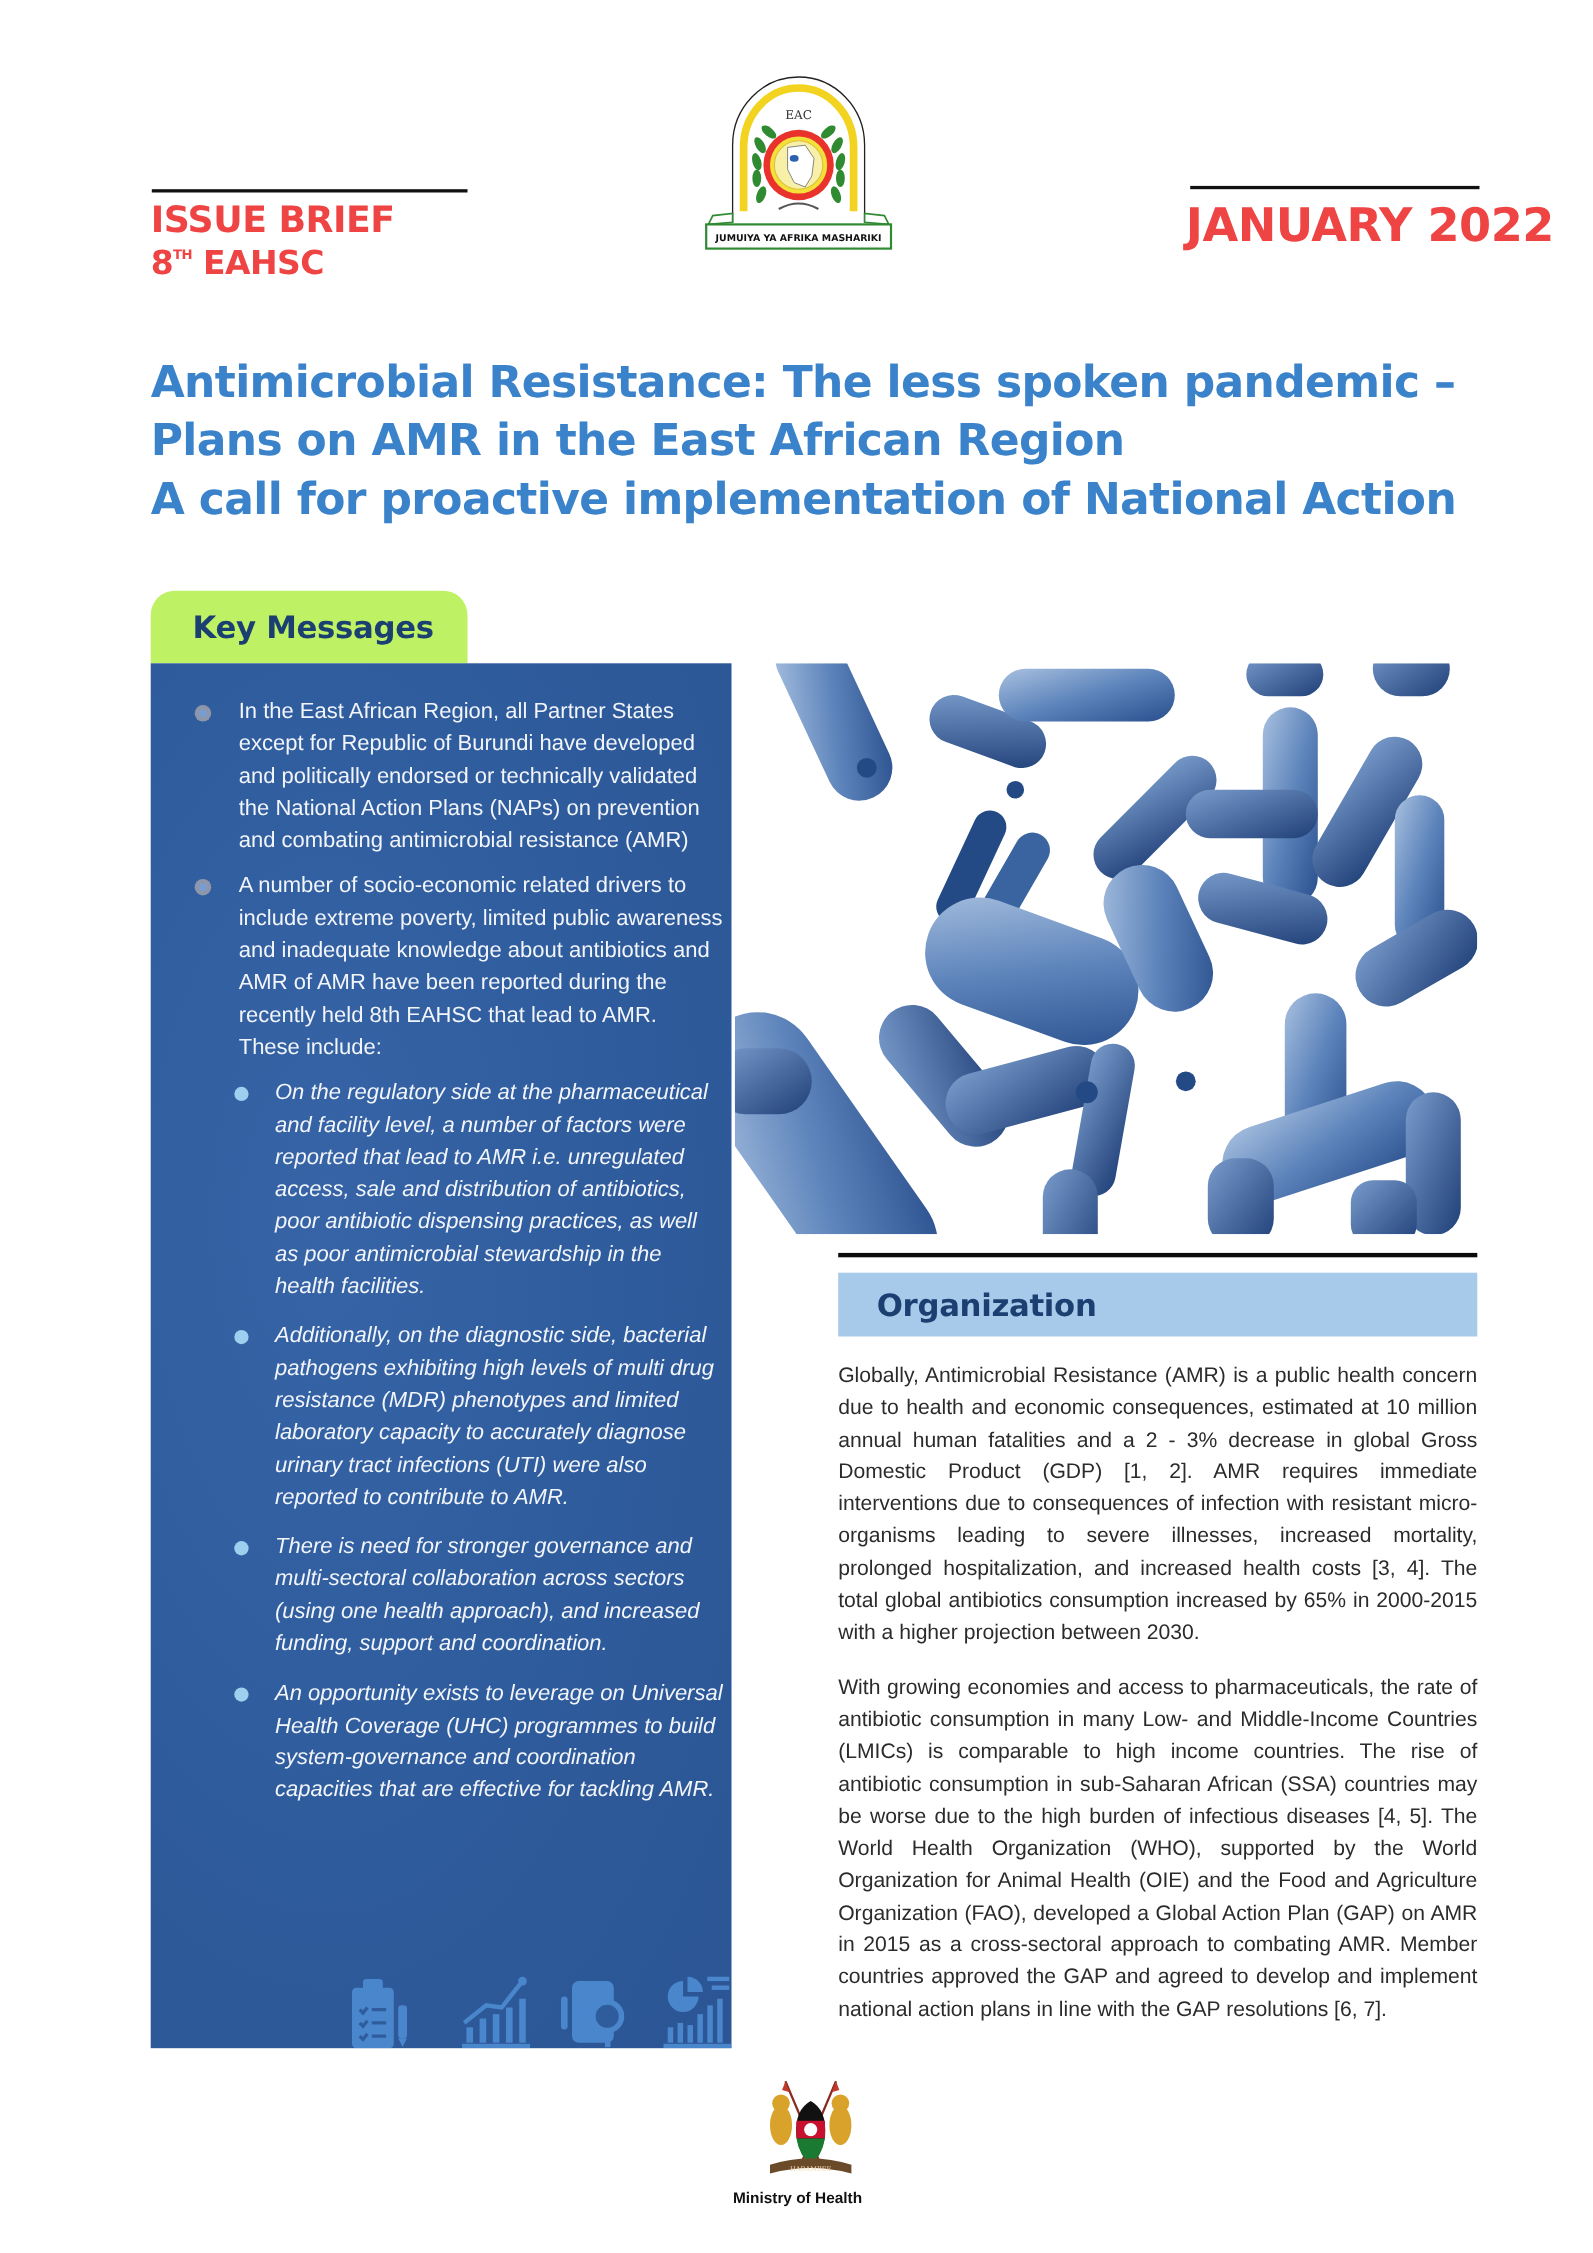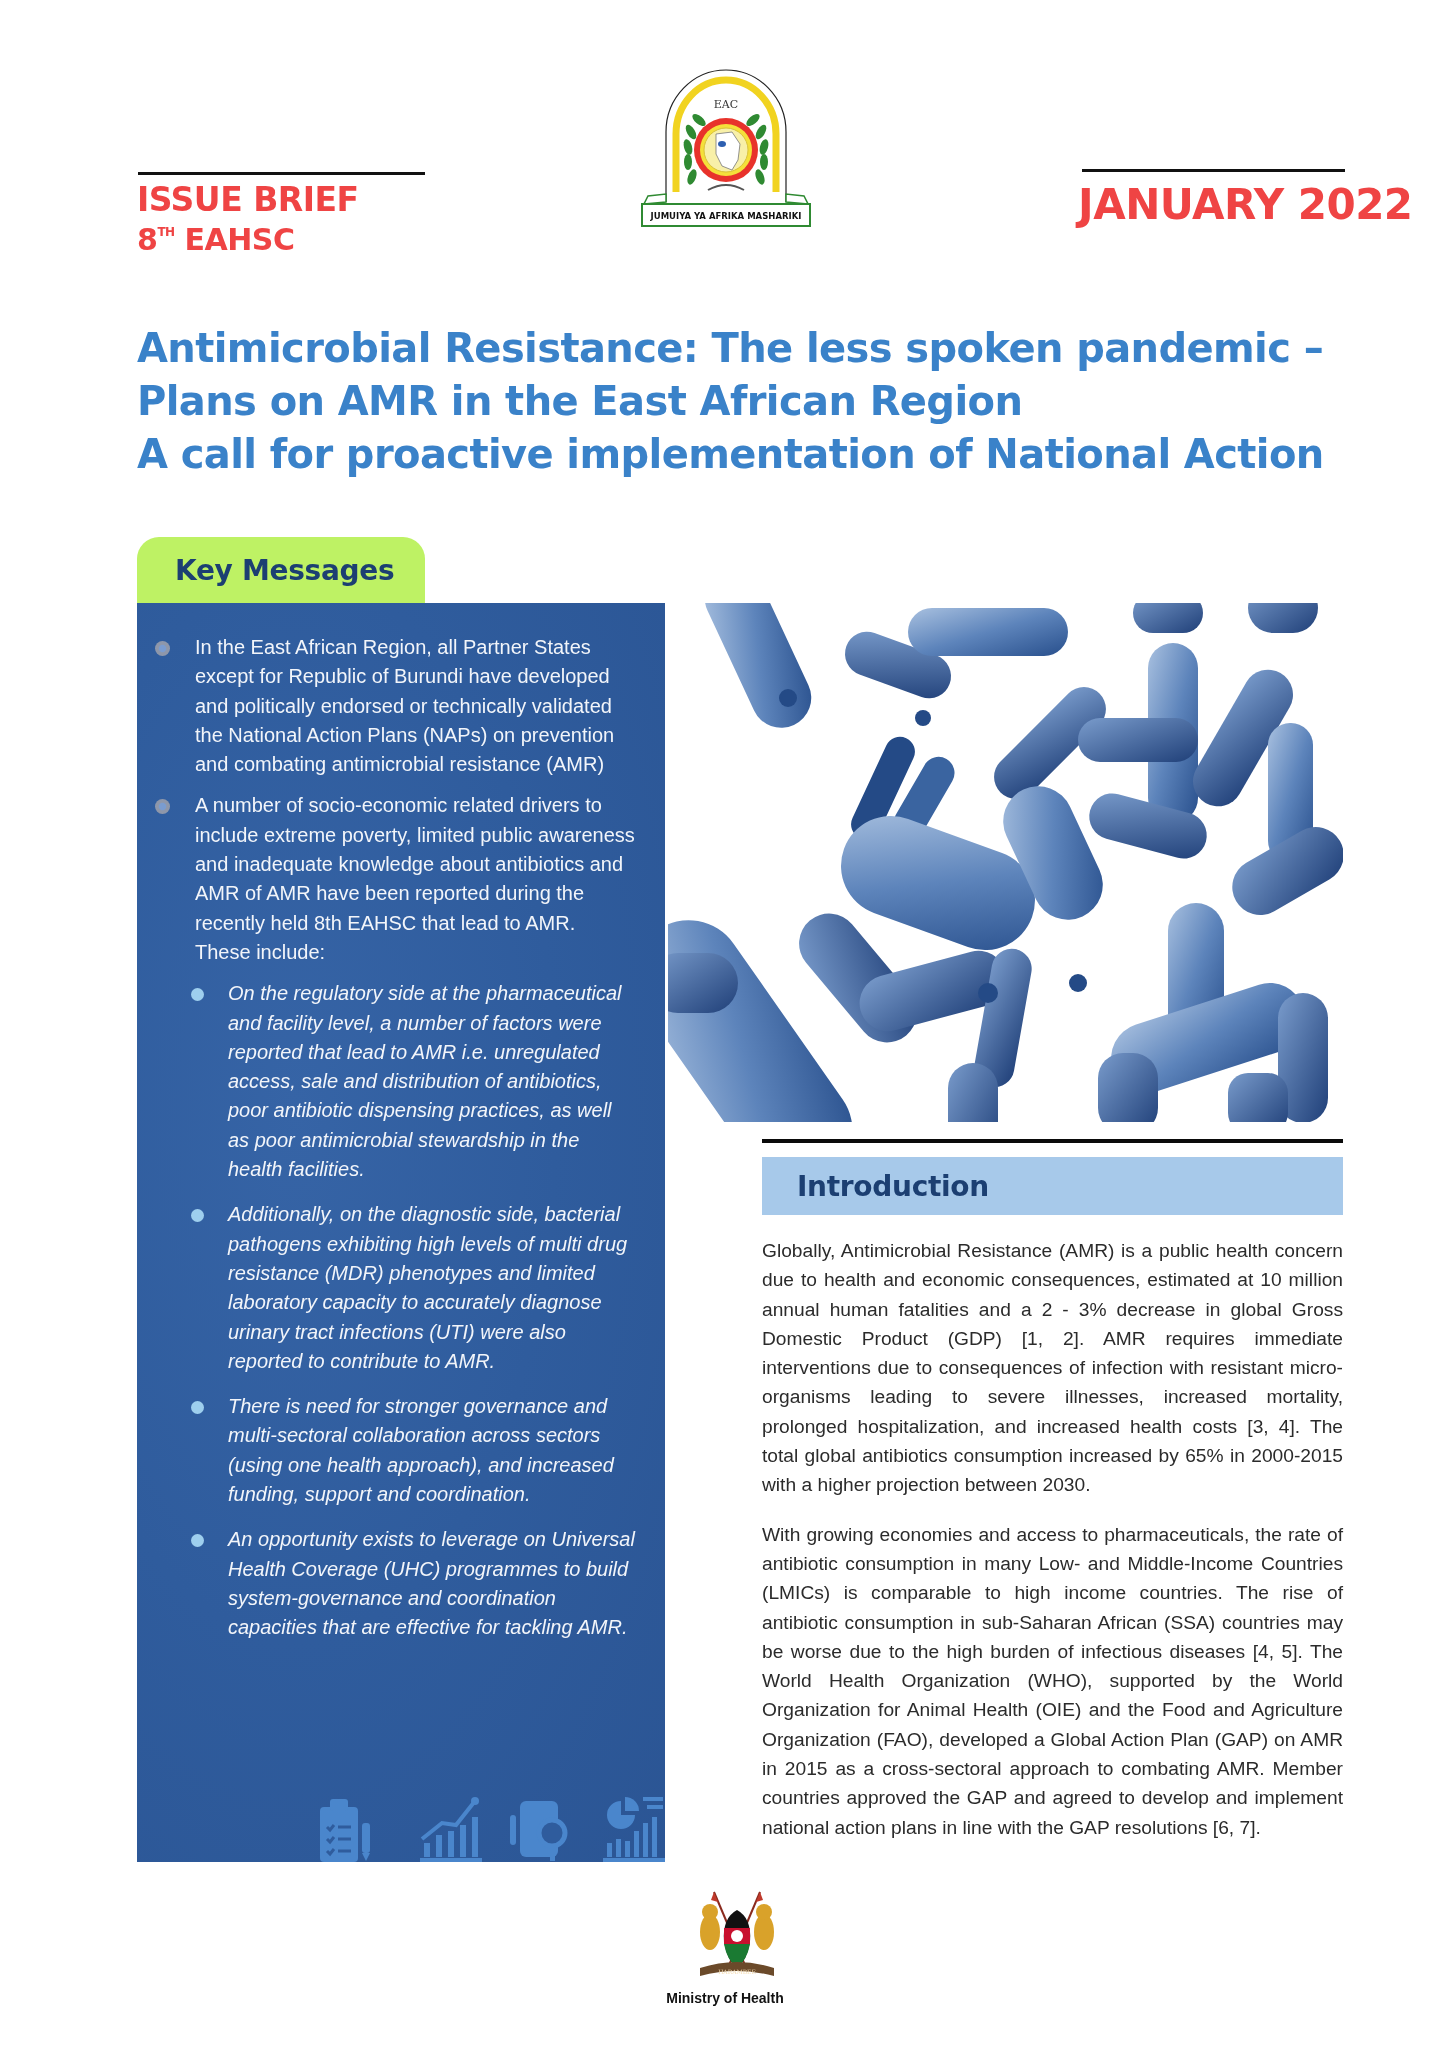--- a/index.html
+++ b/index.html
@@ -35,21 +35,21 @@
   }
   .km-tab span {
     position: absolute; left: 38px; top: 17px; color: #1c3f72; font-weight: bold;
     font-size: 28px; font-family: "DejaVu Sans", sans-serif; letter-spacing: -0.3px;
   }
   .km-box {
     position: absolute; left: 137px; top: 603px; width: 528px; height: 1259px;
     background: radial-gradient(ellipse at 30% 40%, #3664a6 0%, #2f5c9d 50%, #2b5594 100%);
     overflow: hidden;
   }
-  .km-list { position: absolute; left: 0; top: 30px; width: 528px; }
+  .km-list { position: absolute; left: 0; top: 30px; width: 528px; padding-left: 22px; }
   .km-item { position: relative; color: #f2f5fa; font-size: 20px; line-height: 29.3px; }
   .km-item.l1 { padding-left: 58px; padding-right: 30px; margin-bottom: 12px; }
   .km-item.l2 { padding-left: 91px; padding-right: 30px; margin-bottom: 16px; font-style: italic; }
   .bullet1 {
     position: absolute; left: 18px; top: 8px; width: 15px; height: 15px; border-radius: 50%;
     background: radial-gradient(circle, #7a9cd0 0 30%, #8e97aa 40% 100%);
   }
   .bullet2 {
     position: absolute; left: 54px; top: 9px; width: 13px; height: 13px; border-radius: 50%;
     background: #9ecfee;
@@ -248,21 +248,21 @@
       <circle cx="320" cy="390" r="10" fill="#244a86"></circle>
       <circle cx="410" cy="380" r="9" fill="#244a86"></circle>
       <circle cx="120" cy="95" r="9" fill="#244a86"></circle>
       <circle cx="255" cy="115" r="8" fill="#244a86"></circle>
     </g>
   </svg>
 </div>
 
 <div class="intro-rule"></div>
 <div class="intro-hdr">
-  <span>Introduction</span>
+  <span>Organization</span>
 </div>
 <div class="intro-body">
   <p>Globally, Antimicrobial Resistance (AMR) is a public health concern due to health and economic consequences, estimated at 10 million annual human fatalities and a 2 - 3% decrease in global Gross Domestic Product (GDP) [1, 2]. AMR requires immediate interventions due to consequences of infection with resistant micro-organisms leading to severe illnesses, increased mortality, prolonged hospitalization, and increased health costs [3, 4]. The total global antibiotics consumption increased by 65% in 2000-2015 with a higher projection between 2030.</p>
   <p>With growing economies and access to pharmaceuticals, the rate of antibiotic consumption in many Low- and Middle-Income Countries (LMICs) is comparable to high income countries. The rise of antibiotic consumption in sub-Saharan African (SSA) countries may be worse due to the high burden of infectious diseases [4, 5]. The World Health Organization (WHO), supported by the World Organization for Animal Health (OIE) and the Food and Agriculture Organization (FAO), developed a Global Action Plan (GAP) on AMR in 2015 as a cross-sectoral approach to combating AMR. Member countries approved the GAP and agreed to develop and implement national action plans in line with the GAP resolutions [6, 7].</p>
 </div>
 
 <div class="moh-logo">
   <svg width="90" height="95" viewBox="0 0 90 95">
     <line x1="22" y1="2" x2="55" y2="80" stroke="#8a2a1e" stroke-width="2"></line>
     <line x1="68" y1="2" x2="35" y2="80" stroke="#8a2a1e" stroke-width="2"></line>

